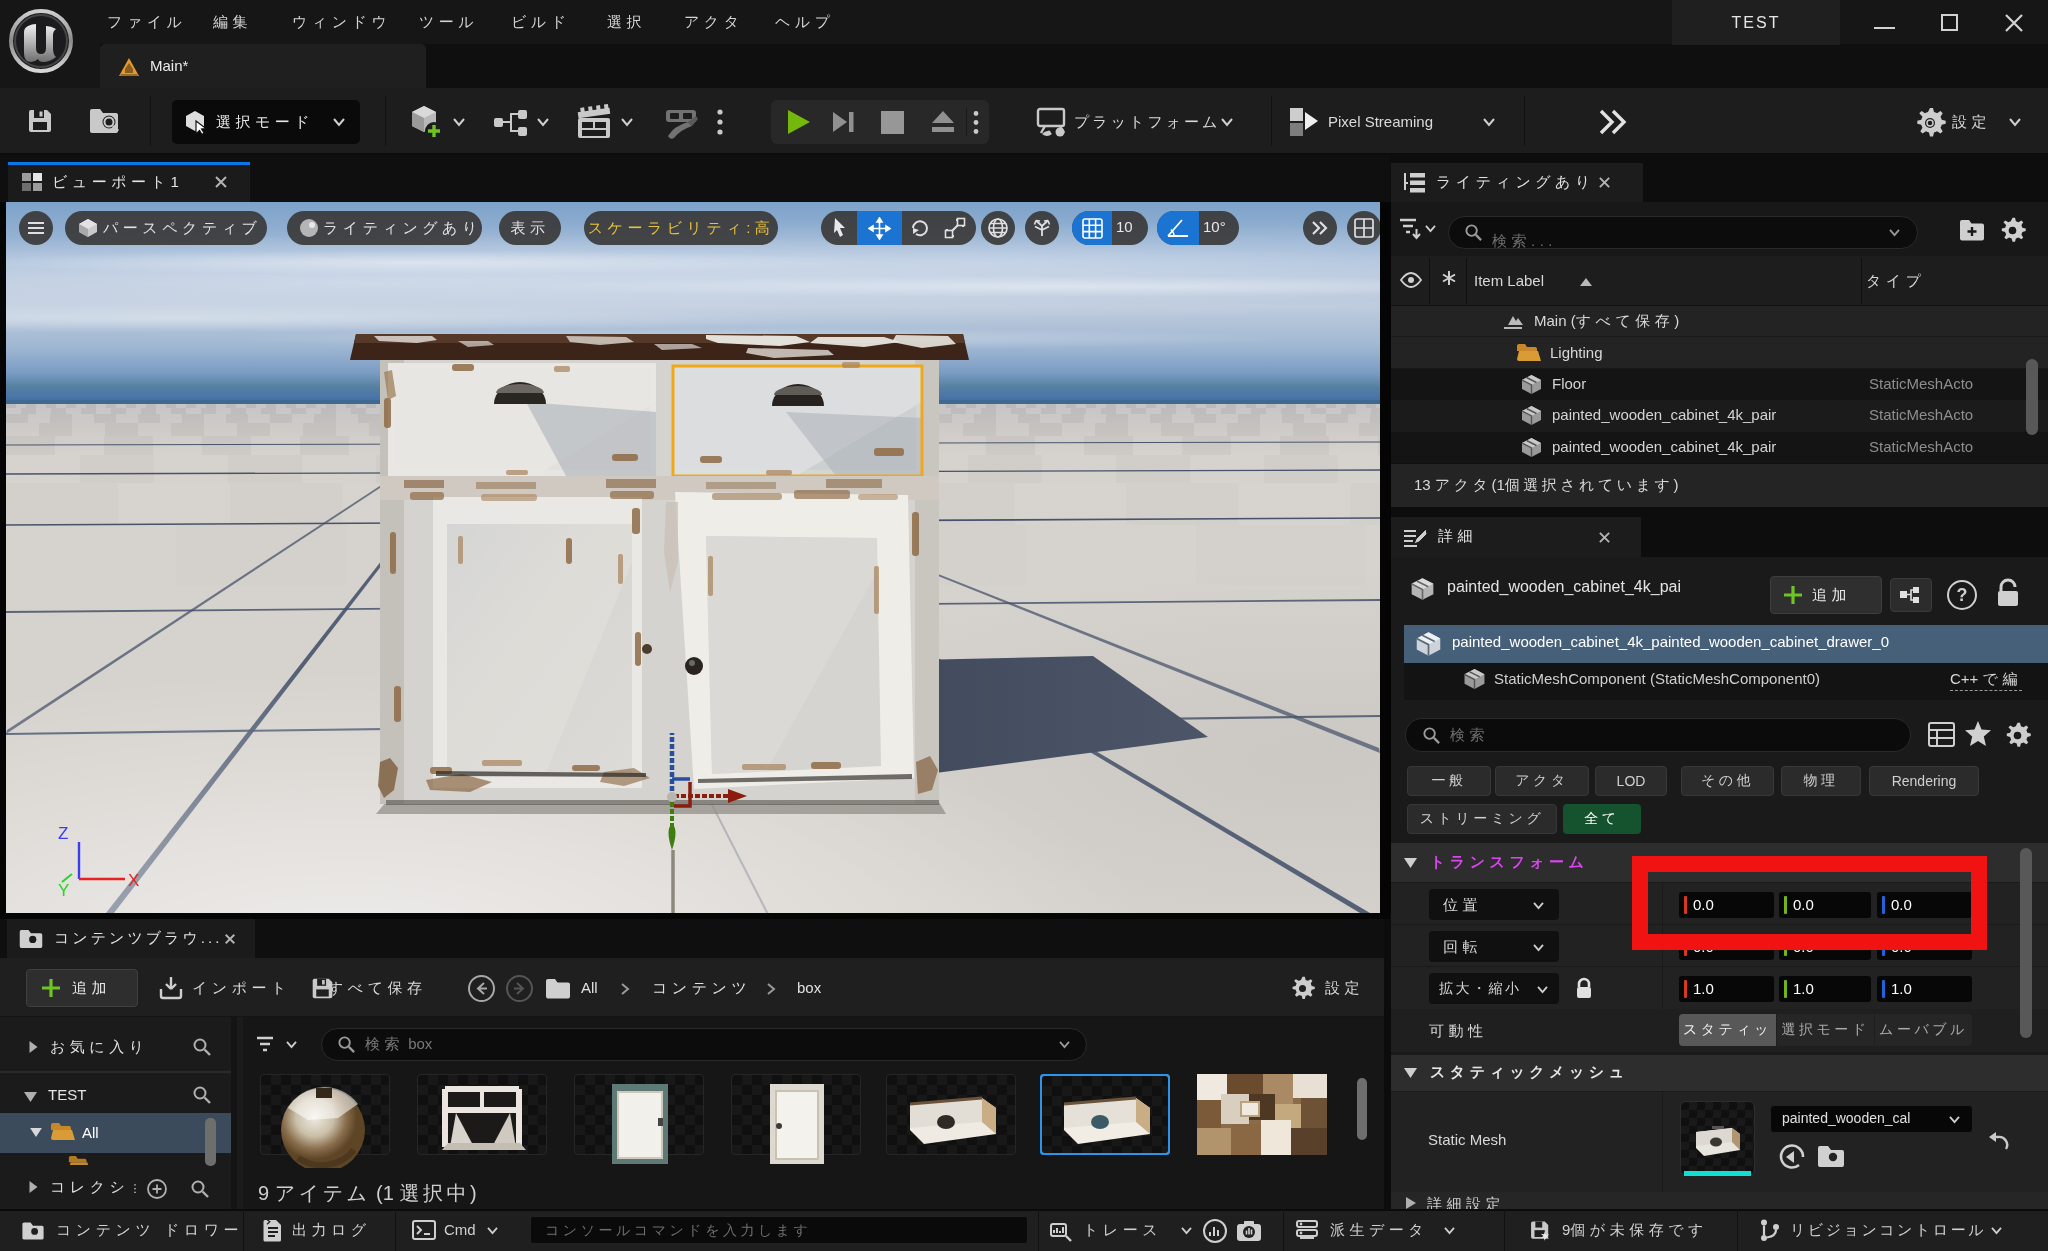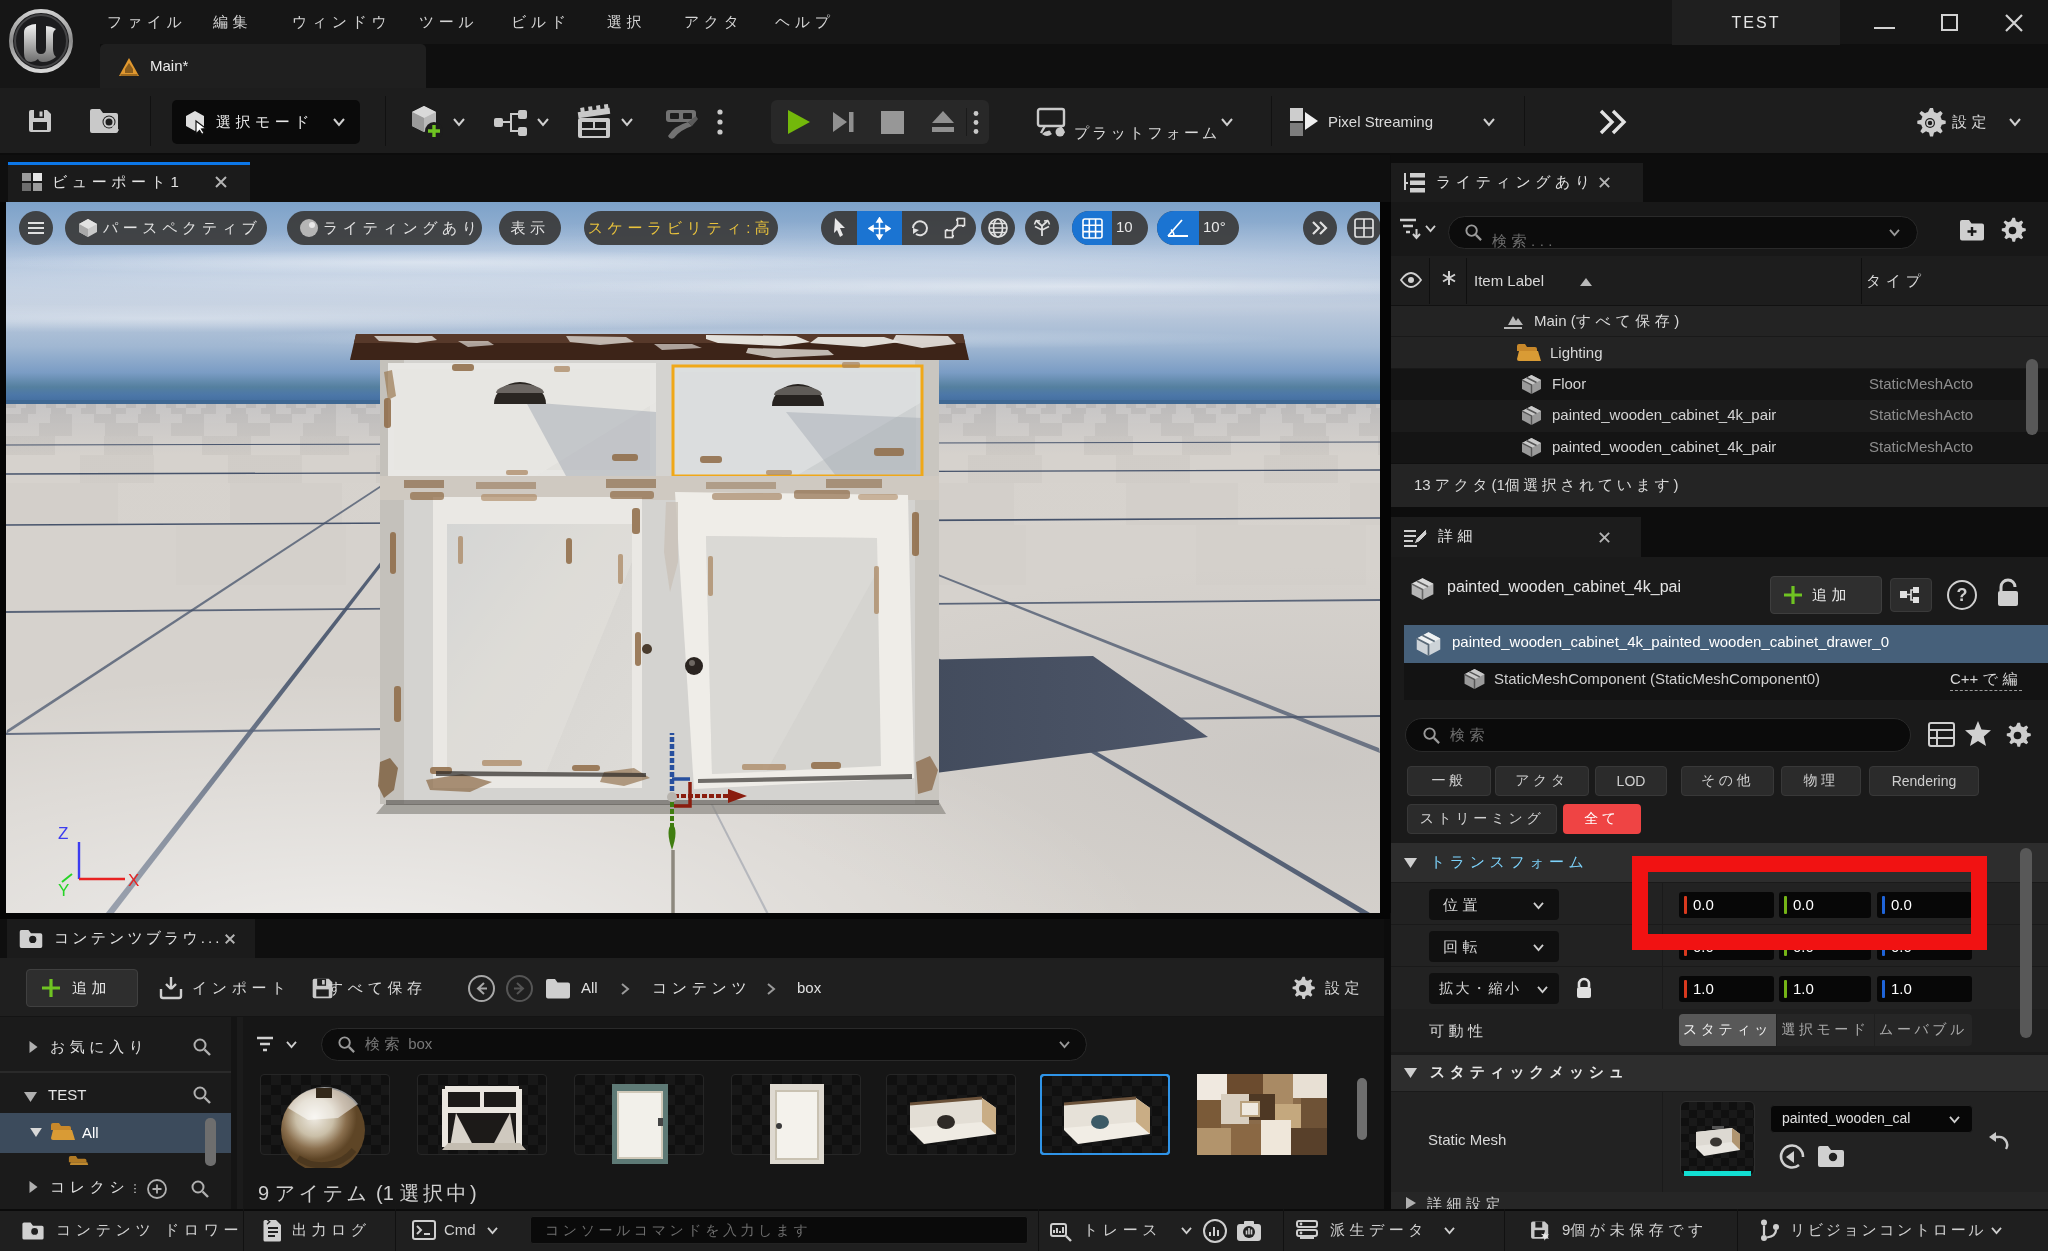--- a/index.html
+++ b/index.html
@@ -152,21 +152,21 @@
           <circle cx="6" cy="12.5" r="2.4" fill="#c9c9c9"></circle>
           <circle cx="6" cy="21.5" r="2.4" fill="#c9c9c9"></circle>
         </svg>
 <svg class="abs" style="left:1036px;top:106px" width="34" height="32" viewBox="0 0 34 32">
           <rect x="2" y="3" width="26" height="17" rx="2" fill="none" stroke="#c9c9c9" stroke-width="2.4"></rect>
           <path d="M6 28 q6 -6 10 0 q-5 4 -10 0 z" fill="#c9c9c9"></path>
           <path d="M9 20 l-4 7 M24 20 l4 7" stroke="#c9c9c9" stroke-width="2.4"></path>
           <circle cx="24" cy="26" r="4.5" fill="#c9c9c9"></circle>
           <circle cx="13" cy="26" r="1.6" fill="#c9c9c9"></circle>
         </svg>
-<div class="abs" style="left:1074px;top:124px;color:#dadada;letter-spacing:3px">プラットフォーム</div>
+<div class="abs" style="left:1074px;top:113px;color:#dadada;letter-spacing:3px">プラットフォーム</div>
 <svg class="abs" style="left:1220px;top:117px" width="14" height="10" viewBox="0 0 14 10">
           <path d="M2 2 L7 8 L12 2" fill="none" stroke="#cfcfcf" stroke-width="2"></path>
         </svg>
 <div class="vsep" style="left:1271px;top:96px;height:50px"></div>
 <svg class="abs" style="left:1288px;top:106px" width="32" height="32" viewBox="0 0 32 32">
           <rect x="2" y="2" width="13" height="13" fill="#cdcdcd"></rect>
           <rect x="2" y="17" width="13" height="13" fill="#7d7d7d"></rect>
           <path d="M17 6 L30 15 L17 24 Z" fill="#efefef"></path>
         </svg>
 <div class="abs" style="left:1328px;top:113px;color:#dadada">Pixel Streaming</div>
@@ -623,27 +623,27 @@
           <circle cx="16" cy="16" r="4.5" fill="#1a1a1a"></circle>
         </svg>
 
 <div class="abs jp14" style="left:1407px;top:766px;width:84px;height:30px;background:#2b2b2b;border:1px solid #383838;border-radius:4px;display:flex;align-items:center;justify-content:center;font-size:14px">一般</div>
 <div class="abs jp14" style="left:1495px;top:766px;width:94px;height:30px;background:#2b2b2b;border:1px solid #383838;border-radius:4px;display:flex;align-items:center;justify-content:center;font-size:14px">アクタ</div>
 <div class="abs" style="left:1595px;top:766px;width:72px;height:30px;background:#2b2b2b;border:1px solid #383838;border-radius:4px;display:flex;align-items:center;justify-content:center;font-size:14px">LOD</div>
 <div class="abs jp14" style="left:1681px;top:766px;width:93px;height:30px;background:#2b2b2b;border:1px solid #383838;border-radius:4px;display:flex;align-items:center;justify-content:center;font-size:14px">その他</div>
 <div class="abs jp14" style="left:1781px;top:766px;width:80px;height:30px;background:#2b2b2b;border:1px solid #383838;border-radius:4px;display:flex;align-items:center;justify-content:center;font-size:14px">物理</div>
 <div class="abs" style="left:1869px;top:766px;width:110px;height:30px;background:#2b2b2b;border:1px solid #383838;border-radius:4px;display:flex;align-items:center;justify-content:center;font-size:14px">Rendering</div>
 <div class="abs jp14" style="left:1407px;top:804px;width:150px;height:30px;background:#2b2b2b;border:1px solid #383838;border-radius:4px;display:flex;align-items:center;justify-content:center;font-size:14px">ストリーミング</div>
-<div class="abs jp14" style="left:1563px;top:804px;width:78px;height:30px;background:#ef4444;border-radius:4px;display:flex;align-items:center;justify-content:center;font-size:14px;color:#fff">全て</div>
+<div class="abs jp14" style="left:1563px;top:804px;width:78px;height:30px;background:#14532d;border-radius:4px;display:flex;align-items:center;justify-content:center;font-size:14px;color:#fff">全て</div>
 
 <div class="abs" style="left:1391px;top:843px;width:657px;height:40px;background:#2d2d2d;border-bottom:1px solid #1a1a1a"></div>
 <svg class="abs" style="left:1404px;top:858px" width="13" height="10" viewBox="0 0 13 10">
           <path d="M0 0 L13 0 L6.5 10 Z" fill="#cfcfcf"></path>
         </svg>
-<div class="abs jp" style="left:1430px;top:853px;color:#7dd3fc;font-weight:normal">トランスフォーム</div>
+<div class="abs jp" style="left:1430px;top:853px;color:#d946ef;font-weight:bold">トランスフォーム</div>
 <div class="abs" style="left:1391px;top:883px;width:657px;height:126px;background:#222"></div>
 <div class="abs" style="left:1391px;top:924px;width:657px;height:1px;background:#1a1a1a"></div>
 <div class="abs" style="left:1391px;top:966px;width:657px;height:1px;background:#1a1a1a"></div>
 <div class="vsep" style="left:1662px;top:883px;height:169px;background:#1a1a1a"></div>
 <div class="abs" style="left:1429px;top:889px;width:130px;height:31px;background:#101010;border-radius:4px"></div>
 <div class="abs jp" style="left:1443px;top:896px;color:#d8d8d8">位置</div>
 <svg class="abs" style="left:1532px;top:901px" width="13" height="9" viewBox="0 0 14 10">
           <path d="M2 2 L7 8 L12 2" fill="none" stroke="#cfcfcf" stroke-width="2"></path>
         </svg>
 <div class="inbox" style="left:1679px;top:892px;width:95px;height:26px">

